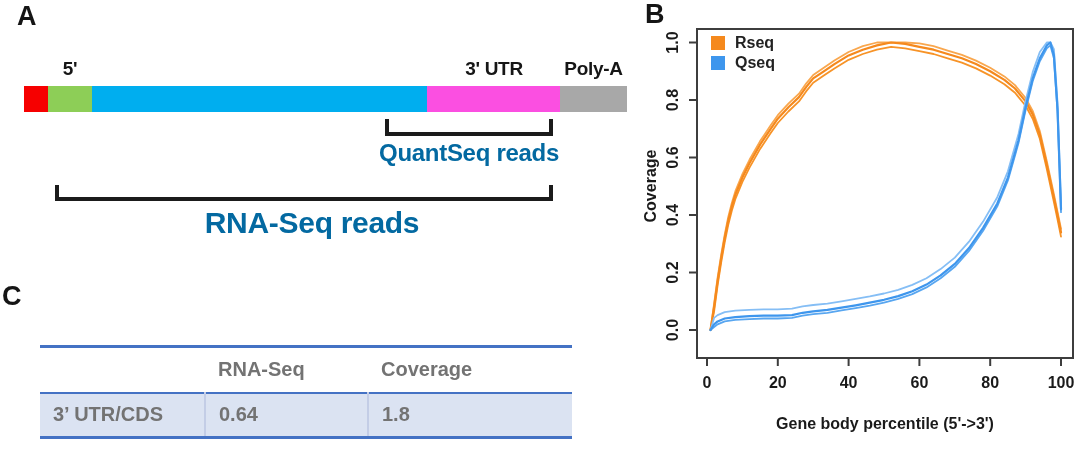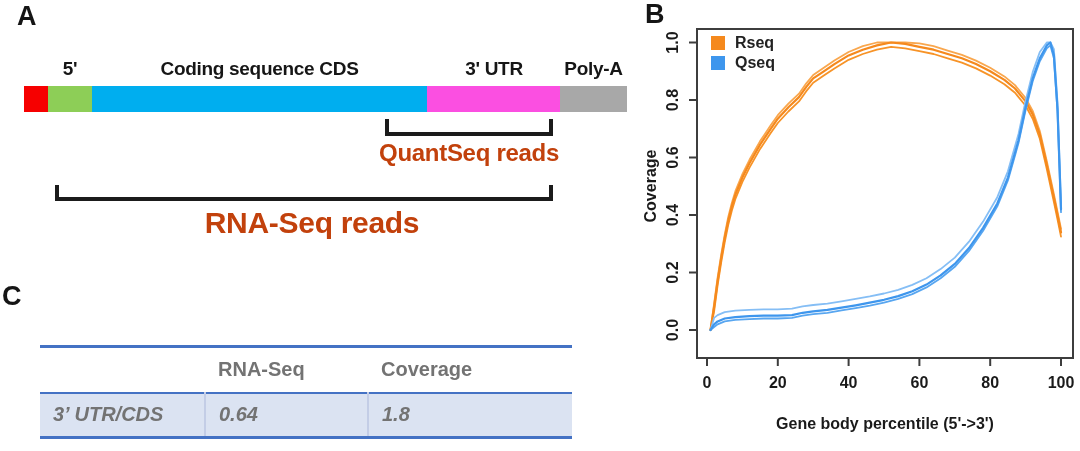--- a/index.html
+++ b/index.html
@@ -23,48 +23,47 @@
     font-size:19px;font-weight:bold;white-space:nowrap;color:#161616;
     letter-spacing:-0.3px;
   }
   .bracket{
     position:absolute;border:4px solid #1b1b1b;border-top:none;
     box-sizing:border-box;background:transparent;
   }
   #quantseq-bracket{left:385px;top:119px;width:168px;height:17px;}
   #rnaseq-bracket{left:55px;top:185px;width:498px;height:16px;}
   .bracket-label{
-    position:absolute;transform:translateX(-50%);font-weight:bold;color:#c2410c;
+    position:absolute;transform:translateX(-50%);font-weight:bold;color:#0369a1;
     white-space:nowrap;letter-spacing:-0.3px;
   }
   #quantseq-label{left:469px;top:139px;font-size:24px;}
   #rnaseq-label{left:312px;top:206px;font-size:30px;}
   
   #ratio-table{
     position:absolute;left:40px;top:345px;width:532px;
     border-collapse:collapse;table-layout:fixed;
     font-family:"Liberation Sans",sans-serif;
   }
   #ratio-table th,#ratio-table td{
     font-size:20px;font-weight:bold;text-align:left;padding:0 0 0 13px;
     color:#737373;overflow:hidden;white-space:nowrap;
   }
   #ratio-table thead tr{height:46px;background:#ffffff;}
-  #ratio-table tbody tr{height:45px;font-style:italic;}
+  #ratio-table tbody tr{height:45px;}
   
   #coverage-chart{position:absolute;left:640px;top:0;width:440px;height:451px;}
 </style>
 </head>
 <body>
 
 <div class="panel-letter" style="left:17px;top:3px;">A</div>
 
 <div id="gene-bar-labels">
     <span class="seg-label" style="left: 46px;">5'</span>
-    <span class="seg-label" style="left: 235.5px;">Coding sequence CDS</span>
     <span class="seg-label" style="left: 470px;">3' UTR</span>
     <span class="seg-label" style="left: 569.5px;">Poly-A</span>
   </div>
 <div id="gene-bar">
     <div class="seg" style="width: 24px; background: rgb(246, 0, 0);"></div>
     <div class="seg" style="width: 44px; background: rgb(141, 206, 87);"></div>
     <div class="seg" style="width: 335px; background: rgb(0, 174, 239);"></div>
     <div class="seg" style="width: 133px; background: rgb(251, 79, 225);"></div>
     <div class="seg" style="width: 67px; background: rgb(168, 168, 168);"></div>
   </div>

